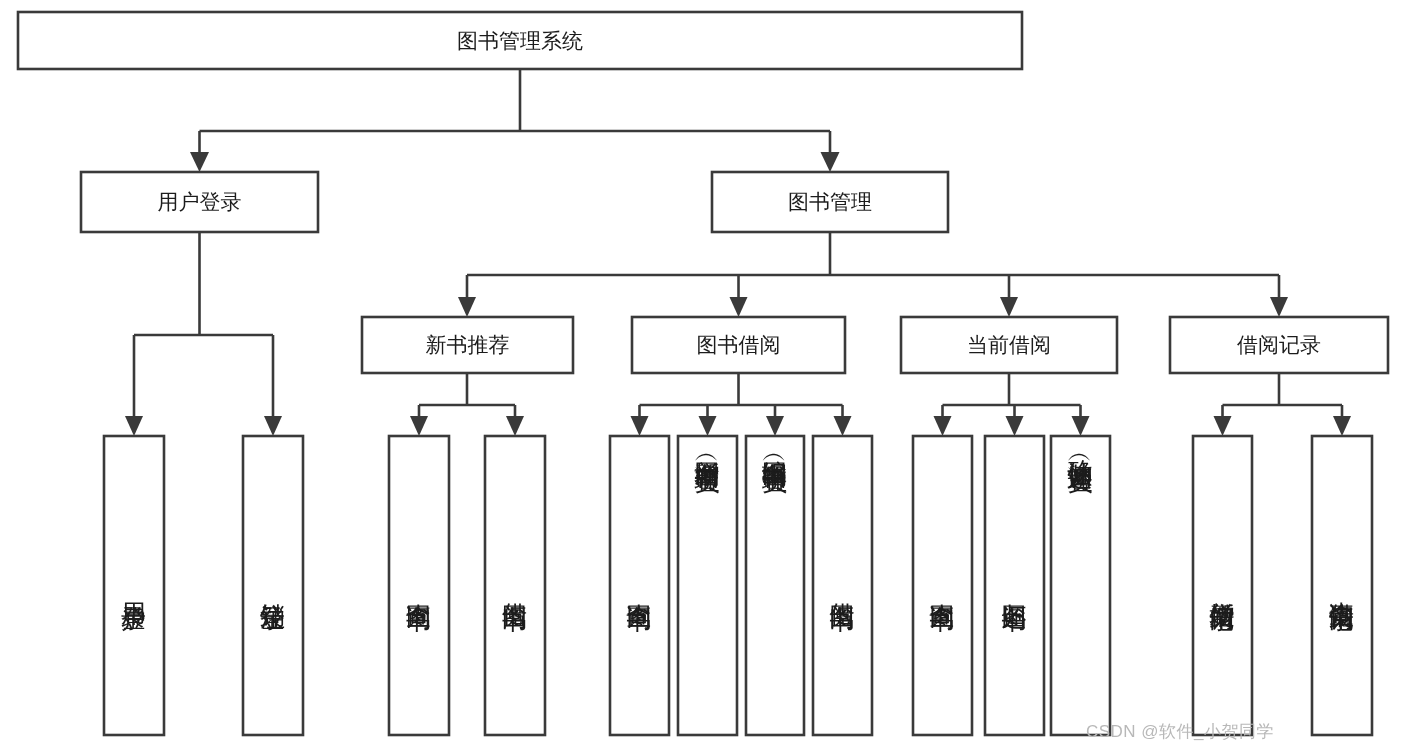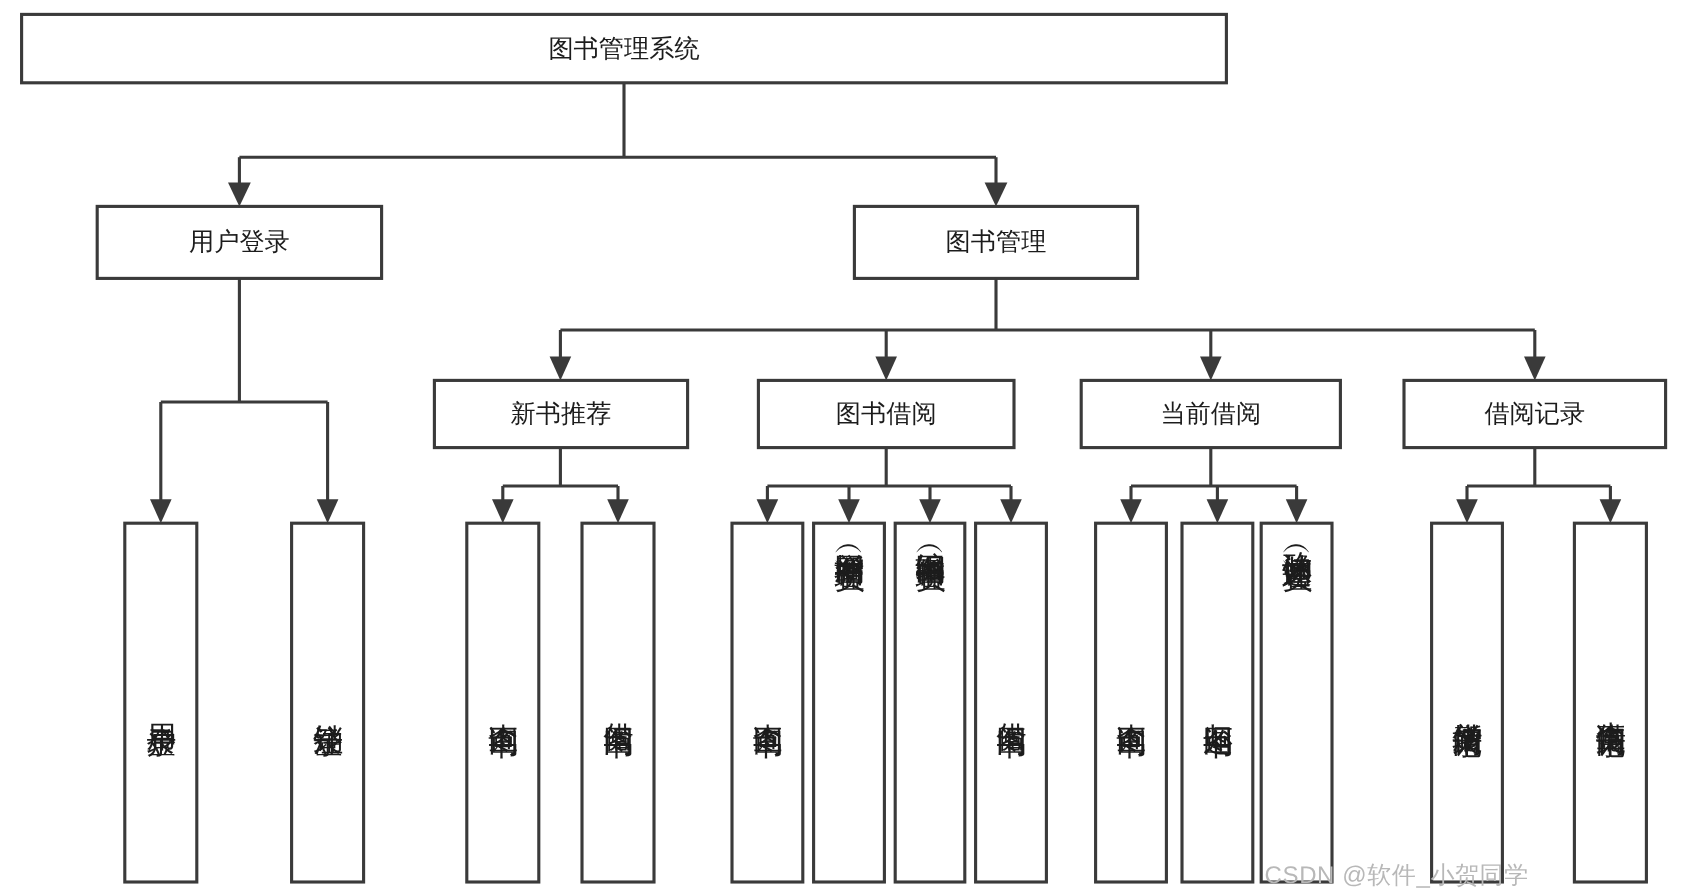--- a/index.html
+++ b/index.html
@@ -65,21 +65,21 @@
     letter-spacing: 1.5px;
     color: #1c1c1c;
     white-space: nowrap;
     text-align: center;
   }
   .watermark {
     position: absolute;
     right: 8px;
     bottom: 4px;
     font-family: "Liberation Sans", "DejaVu Sans", sans-serif;
-    font-size: 20px;
+    font-size: 17px;
     color: #b8b8b8;
     letter-spacing: 0.5px;
     white-space: nowrap;
   }
 </style>
 </head>
 <body>
 
 <div id="diagram-root">
 

